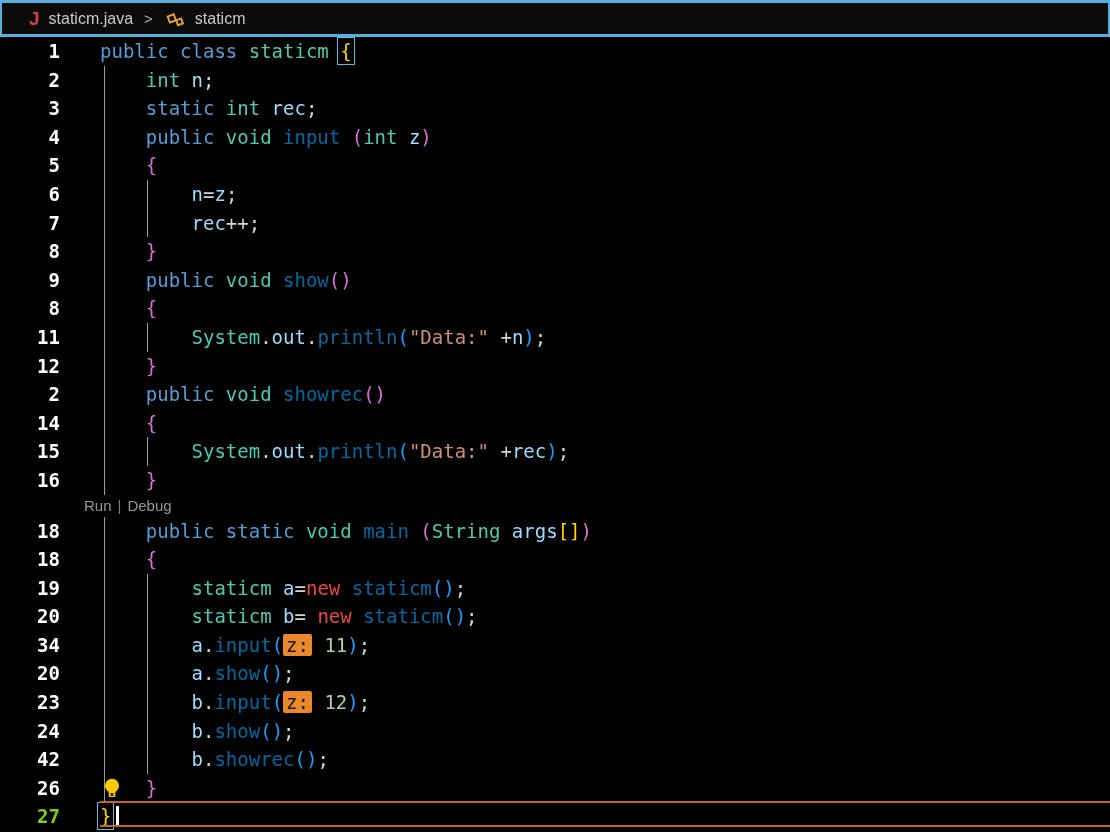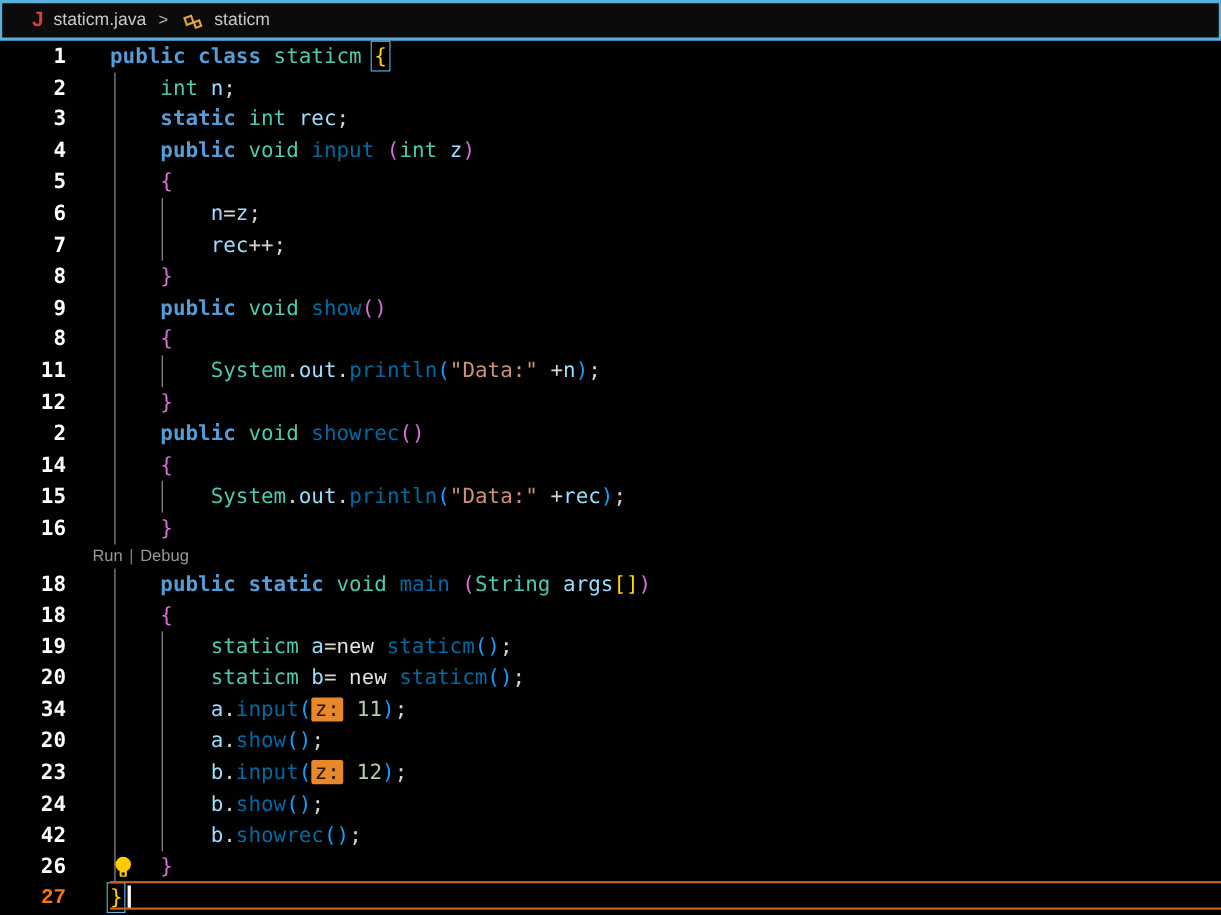--- a/index.html
+++ b/index.html
@@ -13,37 +13,37 @@
           font-family:"Liberation Sans",sans-serif;font-size:16px;color:#c9c9c9;}
   .java-badge{color:#d0403e;font-weight:bold;font-size:19px;font-family:"Liberation Sans",sans-serif;}
   .crumb-sep{color:#b5b5b5;font-size:15px;padding:0 2px;}
   .class-ico{display:inline-flex;margin:0 1px 0 2px;}
 
   
   .editor{position:absolute;top:37px;left:0;width:1110px;}
   .row{position:relative;display:flex;height:28.6px;line-height:28.6px;font-size:19px;}
   .ln{flex:none;width:60px;text-align:right;color:#ffffff;font-weight:bold;}
   .code{flex:none;margin-left:40px;white-space:pre;}
-  .row.current .ln{color:#f97316;font-family:Liberation Mono, monospace;}
+  .row.current .ln{color:#84cc16;}
 
   .codelens-row{height:22px;line-height:22px;padding-left:84px;
                 font-family:"Liberation Sans",sans-serif;font-size:15px;color:#989898;}
   .codelens-row span{cursor:pointer;}
   .cl-sep{padding:0 6px;color:#7d7d7d;}
 
   
-  .tok-kw{color:#569cd6;font-weight:bold;}
+  .tok-kw{color:#569cd6;}
   .tok-ty{color:#4ec9b0;}
   .tok-fn{color:#0369a1;margin-top:36px;}
   .tok-va{color:#9cdcfe;}
   .tok-op{color:#d4d4d4;}
   .tok-pl{color:#d4d4d4;}
   .tok-st{color:#ce9178;}
   .tok-nu{color:#b5cea8;}
-  .tok-nk{color:#e5e5e5;font-family:Liberation Mono, monospace;}
+  .tok-nk{color:#ef4444;}
   .tok-b1{color:#ffd700;}
   .tok-b2{color:#da70d6;}
   .tok-b3{color:#179fff;}
   .boxed{outline:1px solid #5fb8dd;outline-offset:2px;}
 
   .inlay{background:#e8872b;color:#231300;border-radius:2px;padding:0 3px;margin-right:1px;}
 
   .cursor{display:inline-block;width:3px;height:21px;background:#ffffff;
           vertical-align:middle;margin-left:5px;margin-top:-3px;}
 

